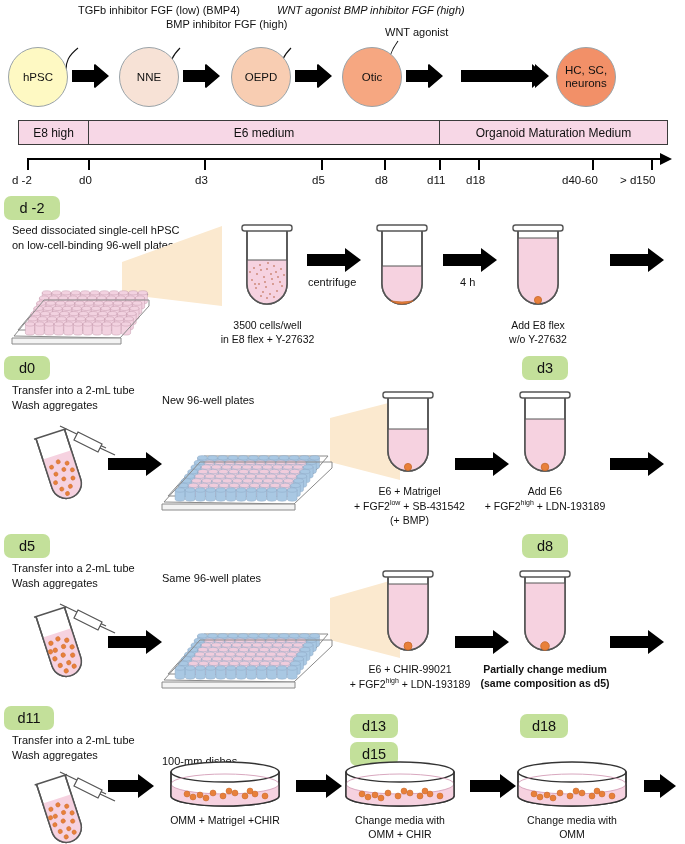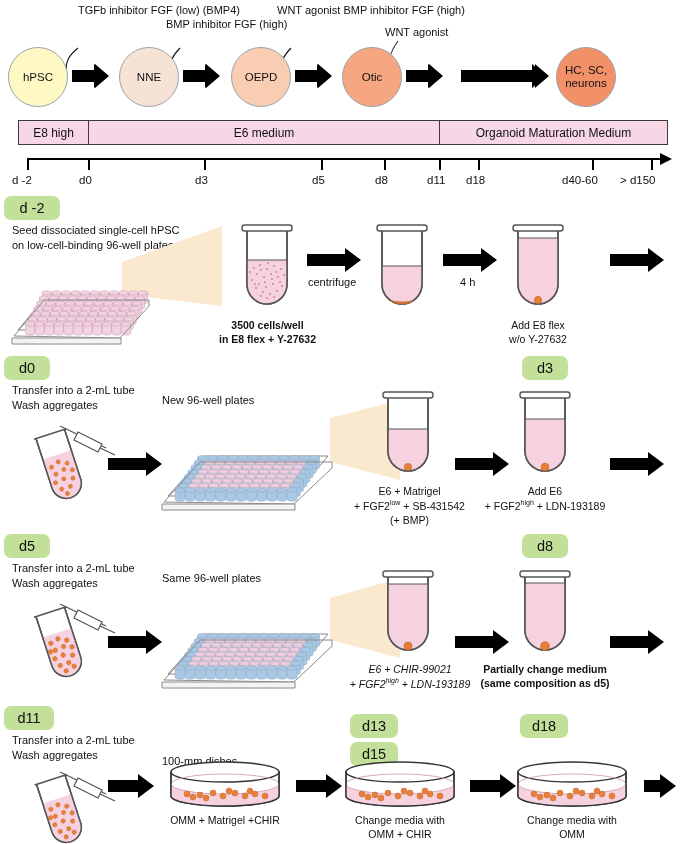--- a/index.html
+++ b/index.html
@@ -41,21 +41,21 @@
 </head>
 <body>
 
 <div class="abs" style="left:0;top:0;width:685px;height:118px;">
 
   <div class="abs cue-text" style="left:78px;top:3px;">TGFb inhibitor
 FGF (low)
 (BMP4)</div>
   <div class="abs cue-text" style="left:166px;top:17px;">BMP inhibitor
 FGF (high)</div>
-  <div class="abs cue-text" style="left:277px;top:3px;">WNT agonist
+  <div class="abs cue-text" style="left:277px;top:3px;font-style:italic;">WNT agonist
 BMP inhibitor
 FGF (high)</div>
   <div class="abs cue-text" style="left:385px;top:25px;">WNT agonist</div>
 
   <svg class="abs" style="left:0;top:0;" width="685" height="118">
     <path d="M78,48 C68,56 66,62 66,70" fill="none" stroke="#111" stroke-width="1.1"></path>
     <path d="M180,48 C172,56 170,62 170,70" fill="none" stroke="#111" stroke-width="1.1"></path>
     <path d="M291,48 C283,56 281,62 281,70" fill="none" stroke="#111" stroke-width="1.1"></path>
     <path d="M398,41 C390,52 388,60 388,70" fill="none" stroke="#111" stroke-width="1.1"></path>
   </svg>
@@ -333,21 +333,21 @@
         <circle cx="31" cy="41" r="0.9"></circle>
         <circle cx="39" cy="50" r="0.9"></circle>
       <circle cx="28" cy="60" r="0.9"></circle>
         <circle cx="35" cy="57" r="0.9"></circle>
         <circle cx="18" cy="62" r="0.9"></circle>
       <circle cx="30" cy="76" r="0.9"></circle>
         <circle cx="24" cy="74" r="0.9"></circle>
         <circle cx="37" cy="75" r="0.9"></circle>
     </g>
   </svg>
-  <div class="abs cap" style="left:215px;top:122px;width:105px;font-weight:bold;">3500 cells/well
+  <div class="abs cap" style="left:215px;top:122px;width:105px;">3500 cells/well
 in E8 flex + Y-27632</div>
 
   <svg class="abs" style="left:307px;top:52px;" width="62" height="26">
     <path d="M0,6 h38 l0,-6 l16,12 l-16,12 l0,-6 h-38 z" fill="#000"></path>
   </svg>
   <div class="abs lbl" style="left:308px;top:80px;">centrifuge</div>
 
   <svg class="abs" style="left:372px;top:26px;" width="60" height="92">
     <path d="M10,8 L10,62 A20,20 0 0 0 50,62 L50,8" fill="#ffffff" stroke="#555" stroke-width="1.6"></path>
     <path d="M10,44 L10,62 A20,20 0 0 0 50,62 L50,44 Z" fill="#f6d2e0" stroke="none"></path>
@@ -899,21 +899,21 @@
   </svg>
 
   <svg class="abs" style="left:378px;top:40px;" width="60" height="92">
     <path d="M10,8 L10,62 A20,20 0 0 0 50,62 L50,8" fill="#ffffff" stroke="#555" stroke-width="1.6"></path>
     <path d="M10,16 L10,62 A20,20 0 0 0 50,62 L50,16 Z" fill="#f6d2e0"></path>
     <path d="M10,8 L10,62 A20,20 0 0 0 50,62 L50,8" fill="none" stroke="#555" stroke-width="1.6"></path>
     <line x1="10" y1="16" x2="50" y2="16" stroke="#555" stroke-width="1"></line>
     <rect x="5" y="3" width="50" height="6" rx="2.5" fill="#ffffff" stroke="#555" stroke-width="1.4"></rect>
     <circle cx="30" cy="78" r="4" fill="#e8803a" stroke="#c5672a" stroke-width="0.8"></circle>
   </svg>
-  <div class="abs" style="left:347px;top:134px;width:126px;text-align:center;font-size:10.5px;line-height:1.35;font-style:italic;">
+  <div class="abs" style="left:347px;top:134px;width:126px;text-align:center;font-size:10.5px;line-height:1.35;">
     <div>E6 + CHIR-99021</div>
     <div><span>+ FGF2</span><sup style="font-size:7px;">high</sup><span> + LDN-193189</span></div>
   </div>
 
   <svg class="abs" style="left:455px;top:102px;" width="62" height="26">
     <path d="M0,6 h38 l0,-6 l16,12 l-16,12 l0,-6 h-38 z" fill="#000"></path>
   </svg>
 
   <div class="abs day-badge" style="left:522px;top:6px;width:46px;">d8</div>
 

